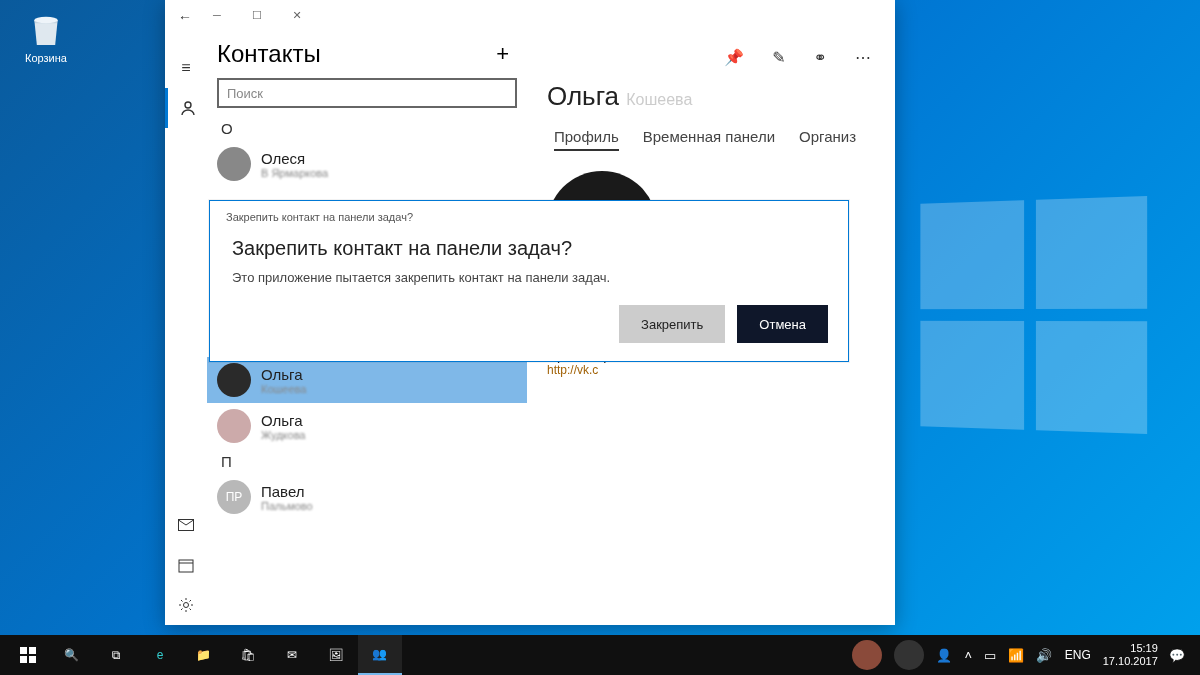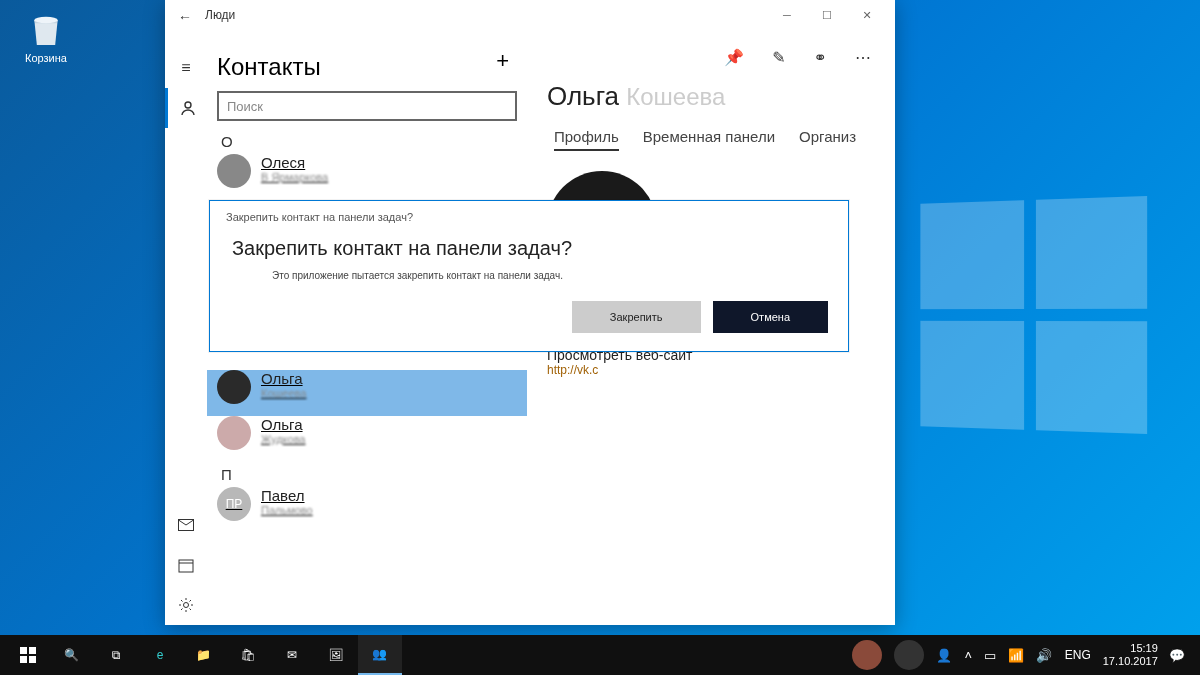--- a/index.html
+++ b/index.html
@@ -19,53 +19,53 @@
   .titlebar .winbtn { width: 40px; text-align: center; color: #666; font-size: 11px; }
   
   .content { flex: 1; display: flex; overflow: hidden; }
   .rail { width: 42px; display: flex; flex-direction: column; padding-top: 18px; }
   .rail-item { height: 40px; display: flex; align-items: center; justify-content: center; color: #333; }
   .rail-item.active { border-left: 3px solid #0078d4; }
   .rail .spacer { flex: 1; }
   
   .listpane { width: 320px; display: flex; flex-direction: column; }
   .listheader { display: flex; align-items: center; padding: 10px 10px 6px; }
-  .listheader h1 { font-size: 24px; font-weight: 400; flex: 1; margin-top: 13px; }
+  .listheader h1 { font-size: 24px; font-weight: 400; flex: 1; }
   .listheader .add { font-size: 22px; font-weight: 300; padding: 0 8px; cursor: pointer; }
   .searchbox { margin: 4px 10px 8px; border: 2px solid #666; height: 30px; display: flex; align-items: center; padding: 0 8px; font-size: 13px; color: #888; }
   .grouphead { padding: 4px 14px; font-size: 15px; color: #333; }
-  .contact-row { display: flex; height: 46px; padding: 0 10px; gap: 10px; text-decoration: underline; }
+  .contact-row { display: flex; align-items: center; height: 46px; padding: 0 10px; gap: 10px; }
   .contact-row.selected { background: #7fb8e8; }
   .avatar { width: 34px; height: 34px; border-radius: 50%; background: #888; color: #fff; display: flex; align-items: center; justify-content: center; font-size: 12px; overflow: hidden; }
   .avatar.dark { background: #2a2a2a; }
   .avatar.gray { background: #b8b8b8; }
   .cname { font-size: 15px; color: #222; }
   .csub { font-size: 11px; color: #888; filter: blur(1px); }
   
   .detail { flex: 1; padding: 12px 20px 0; overflow: hidden; }
   .detail-actions { display: flex; justify-content: flex-end; gap: 28px; padding: 6px 4px 14px; color: #333; }
   .detail-actions span { font-size: 16px; }
   .detail-name { font-size: 26px; font-weight: 400; color: #222; }
-  .detail-name .ghost { color: #ccc; font-size: 24px; }
+  .detail-name .ghost { color: #ccc; font-size: 16px; }
   .tabs { display: flex; gap: 24px; margin: 16px 7px 20px; font-size: 15px; color: #444; }
   .tabs .tab.active { border-bottom: 2px solid #333; padding-bottom: 4px; }
   .bigavatar { width: 110px; height: 110px; border-radius: 50%; background: #1a1a1a; margin: 0 0 18px; }
   .field { margin-bottom: 18px; }
   .field-label { font-size: 14px; color: #222; }
   .field-val { font-size: 12px; color: #aaa; filter: blur(0.6px); }
   .field-link { font-size: 12px; color: #a16207; }
   
   
   .dialog { position: absolute; left: 209px; top: 200px; width: 640px; background: #fff; border: 1px solid #0078d4; box-shadow: 0 0 0 1px rgba(0,0,0,0.05); padding: 0; z-index: 50; }
   .dlg-cap { font-size: 11px; color: #555; padding: 10px 16px 4px; }
   .dlg-body { padding: 10px 22px 20px; }
   .dlg-title { font-size: 20px; font-weight: 400; color: #222; margin-bottom: 10px; }
-  .dlg-text { font-size: 10px; color: #444; margin-left: 40px; }
+  .dlg-text { font-size: 13px; color: #444; }
   .dlg-buttons { display: flex; justify-content: flex-end; gap: 12px; padding: 0 20px 18px; }
-  .dlg-buttons button { border: none; height: 32px; padding: 0 38px; font-size: 11px; cursor: pointer; }
+  .dlg-buttons button { border: none; height: 38px; padding: 0 22px; font-size: 13px; cursor: pointer; }
   .btn-sec { background: #ccc; color: #222; }
   .btn-pri { background: #0f172a; color: #fff; }
   
   
   .taskbar { position: absolute; bottom: 0; left: 0; right: 0; height: 40px; background: #101010; display: flex; align-items: center; padding: 0 6px; color: #fff; font-size: 12px; }
   .tbtn { width: 44px; height: 40px; display: flex; align-items: center; justify-content: center; }
   .tbtn.active { border-bottom: 2px solid #76b9ed; background: rgba(255,255,255,0.08); }
   .tray { margin-left: auto; display: flex; align-items: center; gap: 12px; padding-right: 8px; }
   .clock { text-align: right; font-size: 11px; line-height: 13px; }
   .pinned-contact { width: 30px; height: 30px; border-radius: 50%; background: #8a4a3a; }
@@ -85,21 +85,20 @@
 <div class="win-logo">
     <div></div>
     <div></div>
     <div></div>
     <div></div>
   </div>
 
 <div class="app">
   <div class="titlebar">
     <span class="back">←</span>
-    <span class="title">Люди</span>
     <span class="winbtn">─</span>
     <span class="winbtn">☐</span>
     <span class="winbtn">✕</span>
   </div>
   <div class="content">
     <div class="rail">
       <div class="rail-item">≡</div>
       <div class="rail-item active">
           <svg width="16" height="16" viewBox="0 0 16 16">
             <circle cx="8" cy="5" r="3" fill="none" stroke="#333" stroke-width="1.4"></circle>

